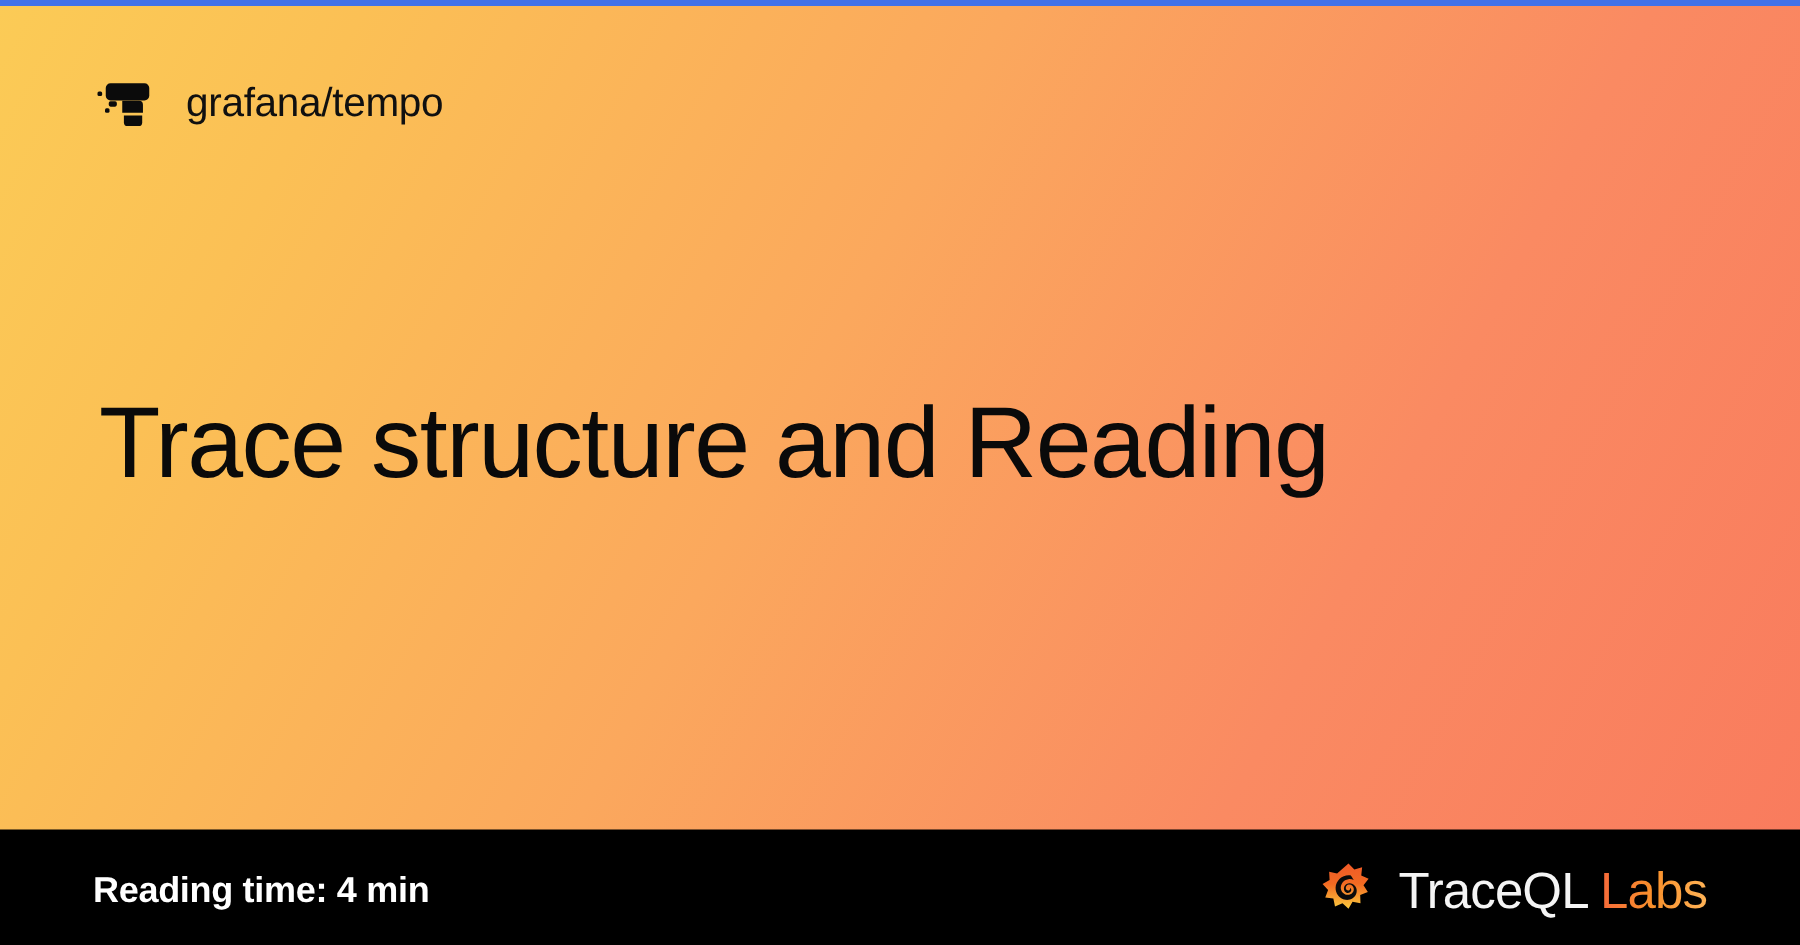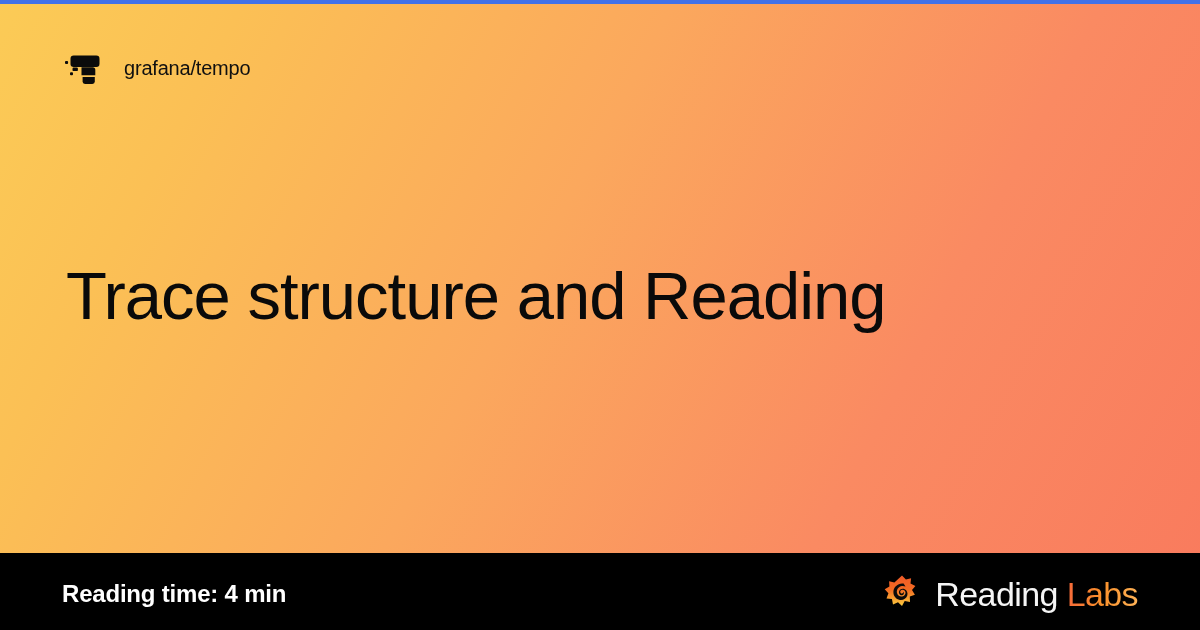--- a/index.html
+++ b/index.html
@@ -41,21 +41,21 @@
     gap: 18px;
     z-index: 3;
   }
   .tempo-logo {
     width: 44px;
     height: 44px;
     display: block;
     flex: 0 0 auto;
   }
   .repo-name {
-    font-size: 20px;
+    font-size: 27px;
     font-weight: 400;
     color: #101010;
     letter-spacing: -0.2px;
     line-height: 1;
     white-space: nowrap;
   }
 
   
   .title-wrap {
     position: absolute;
@@ -154,17 +154,17 @@
         <defs>
           <linearGradient id="gfGrad" x1="0" y1="0" x2="0" y2="1">
             <stop offset="0%" stop-color="#F05A28"></stop>
             <stop offset="45%" stop-color="#F26A22"></stop>
             <stop offset="100%" stop-color="#FBCA3E"></stop>
           </linearGradient>
         </defs>
         <path fill="url(#gfGrad)" d="M20.0 1.6 l3.9 4.0 l5.2 -1.4 l-0.6 5.4 l4.9 2.3 l-3.4 4.2 l2.9 4.6 l-5.1 1.9 l0.2 5.5 l-5.3 -1.0 l-2.7 4.8 l-4.0 -3.7 l-5.0 2.2 l-1.1 -5.4 l-5.4 -0.6 l1.9 -5.1 l-3.7 -4.0 l4.7 -2.7 l-0.3 -5.4 l5.3 1.2 z"></path>
         <path fill="#0b0b0b" d="M21.6 9.6 c-5.2 -0.9 -9.9 3.0 -10.2 8.1 c-0.2 4.0 2.6 7.6 6.5 8.2 c3.2 0.5 6.3 -1.3 7.3 -4.2 c0.9 -2.5 -0.2 -5.3 -2.5 -6.4 c-2.0 -1.0 -4.4 -0.3 -5.4 1.5 c-0.8 1.5 -0.3 3.4 1.1 4.2 c1.1 0.7 2.6 0.3 3.2 -0.8 c0.5 -0.8 0.3 -1.9 -0.5 -2.4 c0.2 1.0 -0.3 1.7 -1.1 1.8 c-0.9 0.1 -1.7 -0.6 -1.8 -1.5 c-0.1 -1.2 0.8 -2.3 2.1 -2.4 c1.6 -0.2 3.0 1.0 3.2 2.6 c0.3 2.0 -1.2 3.9 -3.3 4.2 c-2.5 0.4 -4.9 -1.4 -5.3 -4.0 c-0.4 -3.1 1.8 -6.0 5.0 -6.4 c1.3 -0.2 2.5 0.0 3.6 0.5 z"></path>
       </svg>
-      <span class="brand-word"><span class="w-grafana">Reading</span><span class="w-labs"> Labs</span></span>
+      <span class="brand-word"><span class="w-grafana">TraceQL</span><span class="w-labs"> Labs</span></span>
     </div>
   </div>
 
 </div>
 
 </body></html>

